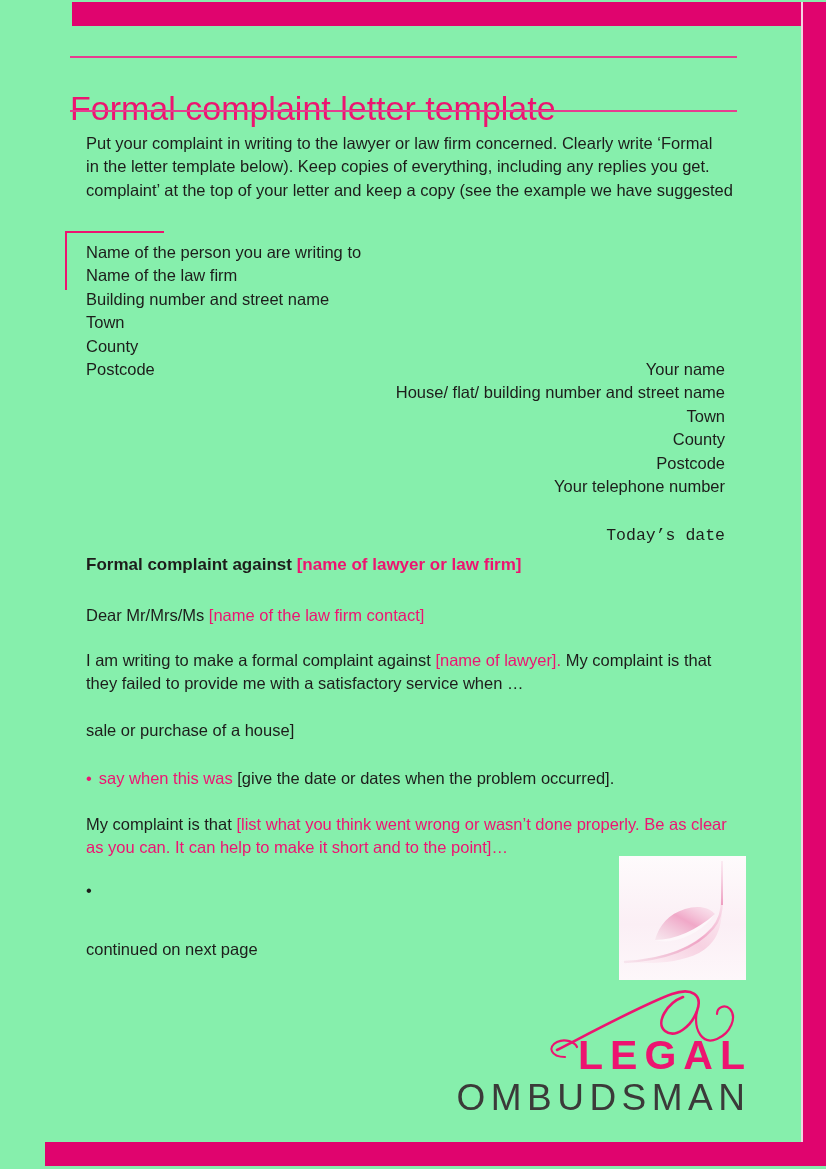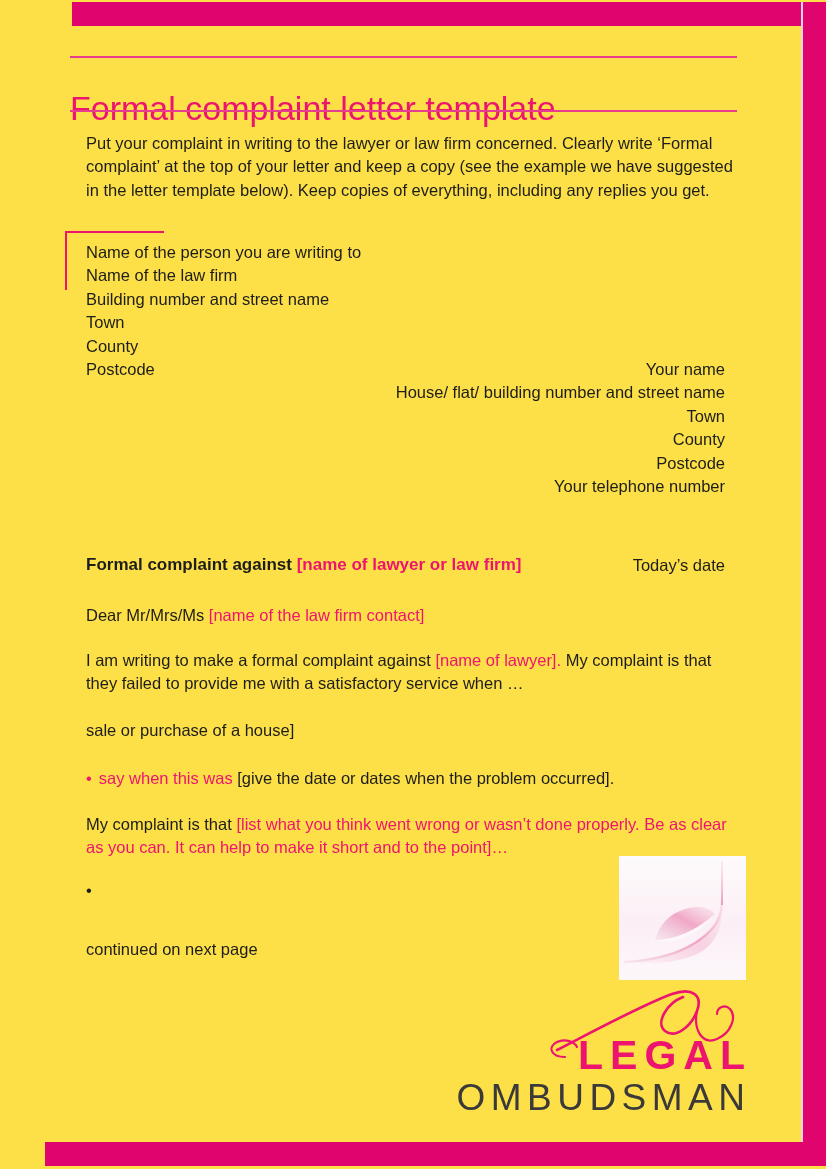--- a/index.html
+++ b/index.html
@@ -1,17 +1,17 @@
 <!DOCTYPE html>
 <html><head>
 <meta charset="utf-8">
 <style>
   html,body{margin:0;padding:0;background:#fff;}
   .page{
-    position:relative;width:826px;height:1169px;background:#fde047;overflow:hidden;
+    position:relative;width:826px;height:1169px;background:#86efac;overflow:hidden;
     font-family:"Liberation Sans",sans-serif;color:#1d1d1b;
   }
   .bar{position:absolute;background:#e0046e;}
   .top-bar{left:72px;right:0;top:2px;height:24px;}
   .right-bar{right:0;top:2px;bottom:3px;width:23px;border-left:2px solid #f4d2e3;}
   .bottom-bar{left:45px;right:0;top:1142px;height:24px;}
   .rule{position:absolute;left:70px;width:667px;border-top:2px solid #e63d8f;}
   .rule1{top:56px;}
   .rule2{top:110px;}
   .doc-title{
@@ -21,21 +21,21 @@
   }
   .body-text{font-size:16.5px;line-height:23.4px;color:#1d1d1b;}
   .pink{color:#ee1472;}
   .intro{position:absolute;left:86px;top:132px;width:660px;}
   .bracket{
     position:absolute;left:65px;top:231px;width:97px;height:57px;
     border-left:2px solid #ed1470;border-top:2px solid #ed1470;
   }
   .addr-left{position:absolute;left:86px;top:241px;}
   .addr-right{position:absolute;right:101px;top:358px;text-align:right;}
-  .todays-date{position:absolute;right:101px;top:554px;text-align:left;}
+  .todays-date{position:absolute;right:101px;top:524px;text-align:left;font-family:Liberation Mono, monospace;}
   .subject{position:absolute;left:86px;top:555px;font-size:17px;font-weight:700;}
   .subject .pink{color:#ed1470;}
   .salutation{position:absolute;left:86px;top:604px;}
   .para1{position:absolute;left:86px;top:649px;width:660px;}
   .bullet1{position:absolute;left:86px;top:719px;width:660px;}
   .bullet2{position:absolute;left:86px;top:767px;width:660px;}
   .para2{position:absolute;left:86px;top:813px;width:660px;}
   .empty-bullet{position:absolute;left:86px;top:879px;}
   .continued{position:absolute;left:86px;top:931px;margin-top:7px;}
   .marker{margin-right:7px;}
@@ -65,22 +65,22 @@
   <div class="bar top-bar"></div>
   <div class="bar right-bar"></div>
   <div class="bar bottom-bar"></div>
 
   <div class="rule rule1"></div>
   <h1 class="doc-title">Formal complaint letter template</h1>
   <div class="rule rule2"></div>
 
   <div class="intro body-text">
     <div>Put your complaint in writing to the lawyer or law firm concerned. Clearly write ‘Formal</div>
+    <div>in the letter template below). Keep copies of everything, including any replies you get.</div>
     <div>complaint’ at the top of your letter and keep a copy (see the example we have suggested</div>
-    <div>in the letter template below). Keep copies of everything, including any replies you get.</div>
   </div>
 
   <div class="bracket"></div>
   <div class="addr-left body-text">
     <div>Name of the person you are writing to</div>
     <div>Name of the law firm</div>
     <div>Building number and street name</div>
     <div>Town</div>
     <div>County</div>
     <div>Postcode</div>

